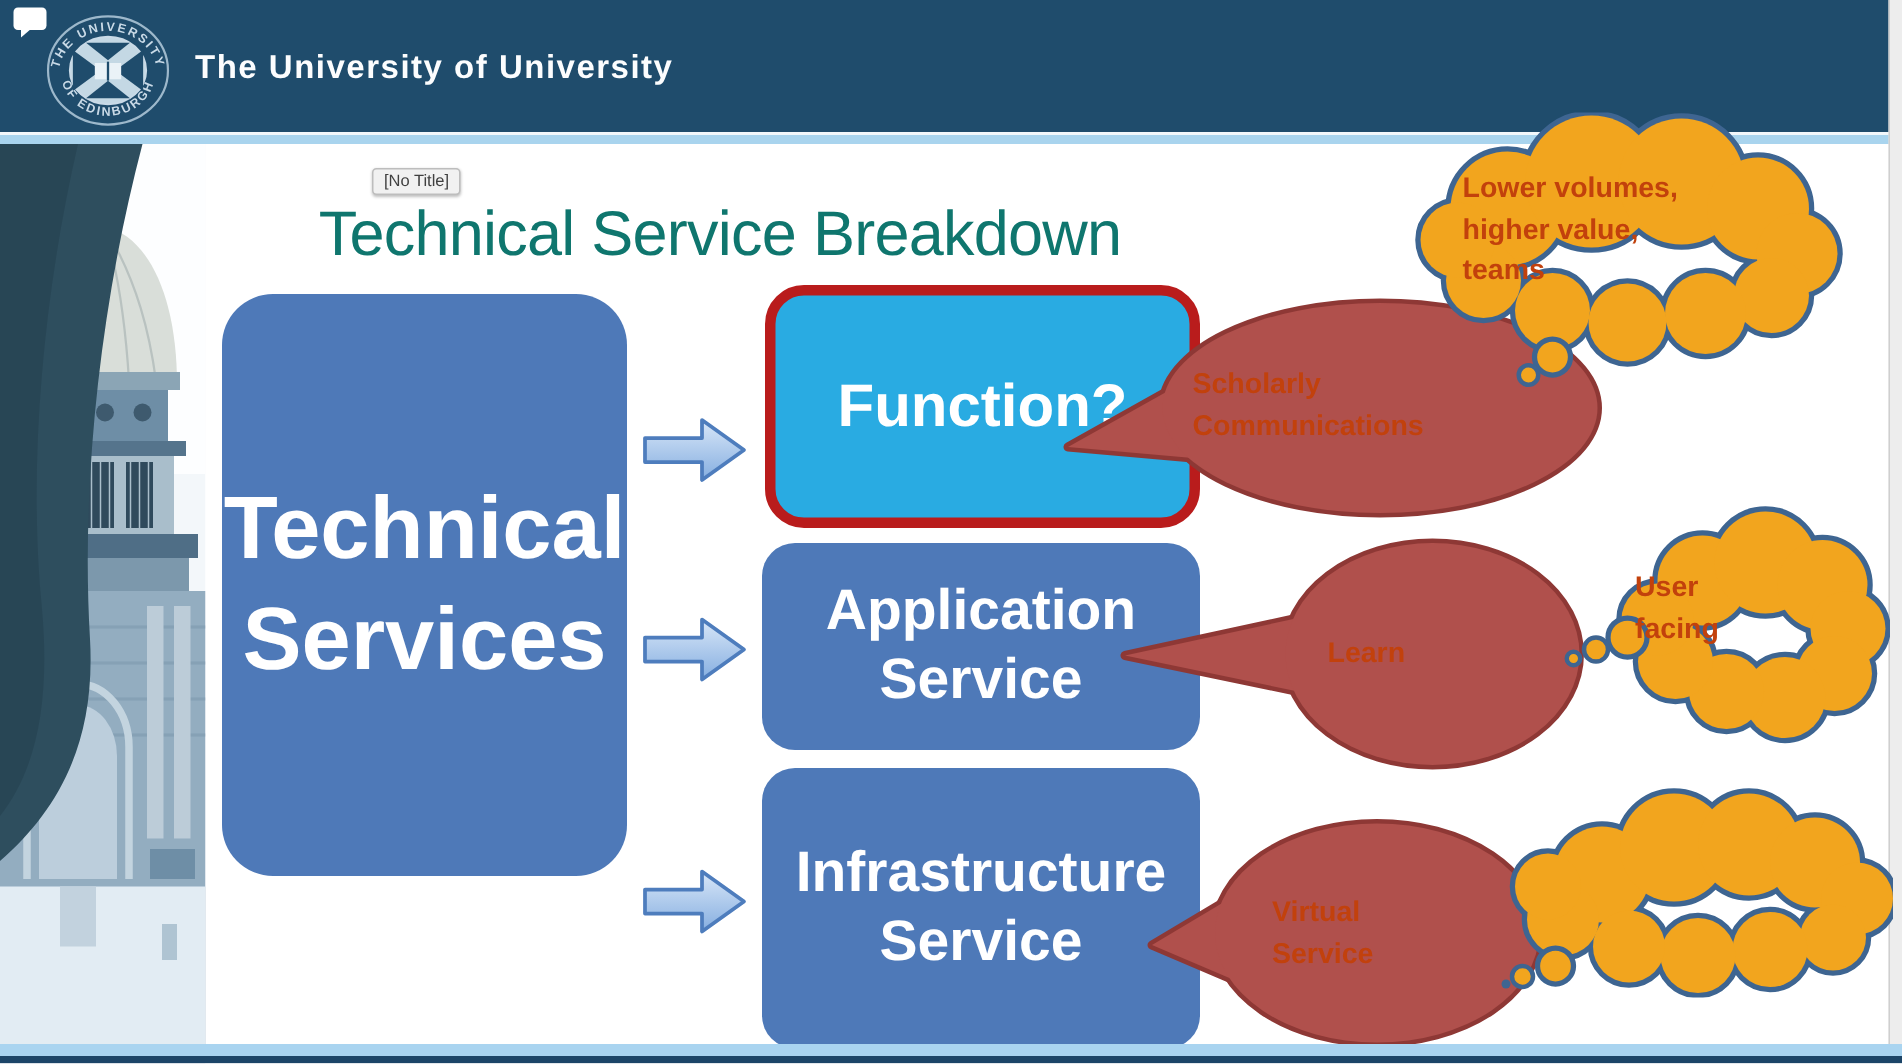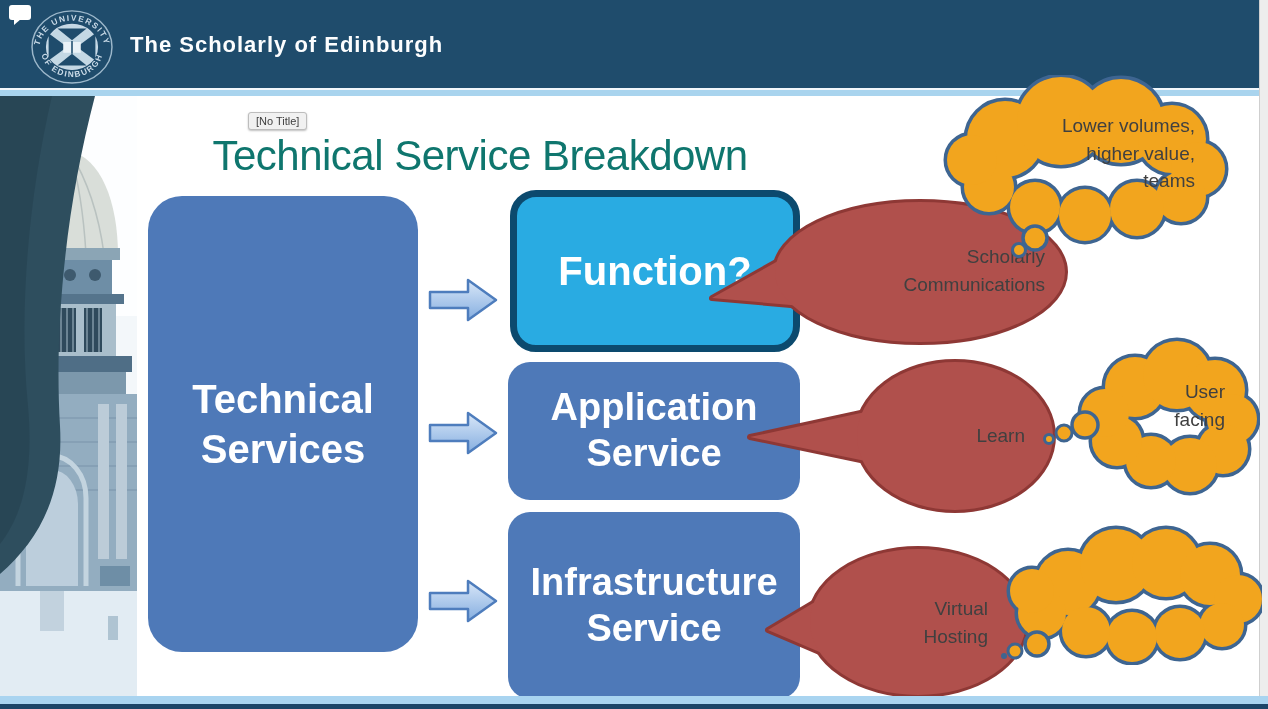--- a/index.html
+++ b/index.html
@@ -18,31 +18,31 @@
   .bar-navy{left:0;top:704px;width:1268px;height:5px;background:#1C4568;}
   
   .tooltip{left:248px;top:112px;background:#F1F1F1;border:1px solid #BDBDBD;border-radius:3px;
            padding:2px 7px;font-size:11px;color:#404040;box-shadow:0 1px 2px rgba(0,0,0,.25);}
   
   .slide-title{left:150px;top:132px;width:660px;text-align:center;font-size:42px;font-weight:500;
                color:#0f766e;letter-spacing:-0.5px;}
   
   .box{display:flex;align-items:center;justify-content:center;text-align:center;color:#ffffff;
        font-weight:bold;box-sizing:border-box;}
-  .src-box{left:148px;top:196px;width:270px;height:456px;background:#4E79B8;border-radius:34px;
-           font-size:40px;line-height:1.25;}
-  .fn-box{left:510px;top:190px;width:290px;height:162px;background:#29ABE2;border:7px solid #0c4a6e;
+  .src-box{left:148px;top:196px;width:270px;height:388px;background:#4E79B8;border-radius:34px;
+           font-size:59px;line-height:1.25;}
+  .fn-box{left:510px;top:190px;width:290px;height:162px;background:#29ABE2;border:7px solid #b91c1c;
           border-radius:26px;font-size:40px;}
   .app-box{left:508px;top:362px;width:292px;height:138px;background:#4E79B8;border-radius:22px;
            font-size:38px;line-height:1.2;padding:16px 20px;}
   .infra-box{left:508px;top:512px;width:292px;height:187px;background:#4E79B8;border-radius:22px;
              font-size:38px;line-height:1.2;padding:0 14px;}
   
-  .bubble-text,.cloud-text{position:absolute;white-space:pre-line;text-align:right;color:#404040;
-                           font-weight:normal;font-size:19px;line-height:1.45;}
+  .bubble-text,.cloud-text{position:absolute;white-space:pre-line;text-align:left;color:#c2410c;
+                           font-weight:bold;font-size:19px;line-height:1.45;}
 </style>
 </head>
 <body>
 
 <div class="stage">
 
   <div class="abs topbar">
     <svg class="abs" style="left:8px;top:4px" width="26" height="22" viewBox="0 0 26 22">
       <rect x="1" y="1" width="22" height="15" rx="3" fill="#FFFFFF"></rect>
       <path d="M6,15 L6,21 L13,15 Z" fill="#FFFFFF"></path>
@@ -62,21 +62,21 @@
       </text>
       <ellipse cx="46" cy="42" rx="26" ry="23" fill="#C4D8E4" stroke="#C9DAE7" stroke-width="1.5"></ellipse>
       <polygon points="22,28 22,56 41,42" fill="#1F4C6C"></polygon>
       <polygon points="70,28 70,56 51,42" fill="#1F4C6C"></polygon>
       <polygon points="31,23 61,23 46,35" fill="#1F4C6C"></polygon>
       <polygon points="31,61 61,61 46,49" fill="#1F4C6C"></polygon>
       <path d="M37,37 h8 v11 h-8 z M47,37 h8 v11 h-8 z" fill="#EAF2F7"></path>
       <path d="M46,36 v13" stroke="#1F4C6C" stroke-width="1.5"></path>
     </svg>
 
-    <div class="abs brand">The Scholarly of Edinburgh</div>
+    <div class="abs brand">The University of University</div>
   </div>
   <div class="abs strip-white"></div>
   <div class="abs strip-blue"></div>
   <div class="abs right-edge"></div>
 
   <svg class="abs" style="left:0;top:96px" width="137" height="613" viewBox="0 0 137 613">
     <rect width="137" height="613" fill="#F3F7FA"></rect>
     <rect width="137" height="220" fill="#FDFEFF"></rect>
 
     <circle cx="70" cy="12" r="3" fill="#4A6375"></circle>
@@ -180,21 +180,21 @@
     <defs>
         <g id="sb3">
           <polygon points="18,85 80,48 86,114"></polygon>
           <ellipse cx="168" cy="77" rx="108" ry="73"></ellipse>
         </g>
       </defs>
     <use href="#sb3" fill="none" stroke="#8E3835" stroke-width="6" stroke-linejoin="round"></use>
     <use href="#sb3" fill="#B0504C"></use>
   </svg>
   <div class="bubble-text" style="left:848px;top:595px;width:140px">Virtual
-Hosting</div>
+Service</div>
 
   <svg class="abs" style="left:935px;top:75px" width="300" height="185" viewBox="0 0 300 185">
     <defs>
         <g id="cl1">
       <circle cx="70" cy="64" r="38"></circle>
           <circle cx="126" cy="46" r="44"></circle>
           <circle cx="186" cy="46" r="42"></circle>
       <circle cx="237" cy="64" r="34"></circle>
           <circle cx="263" cy="94" r="27"></circle>
           <circle cx="246" cy="122" r="25"></circle>

